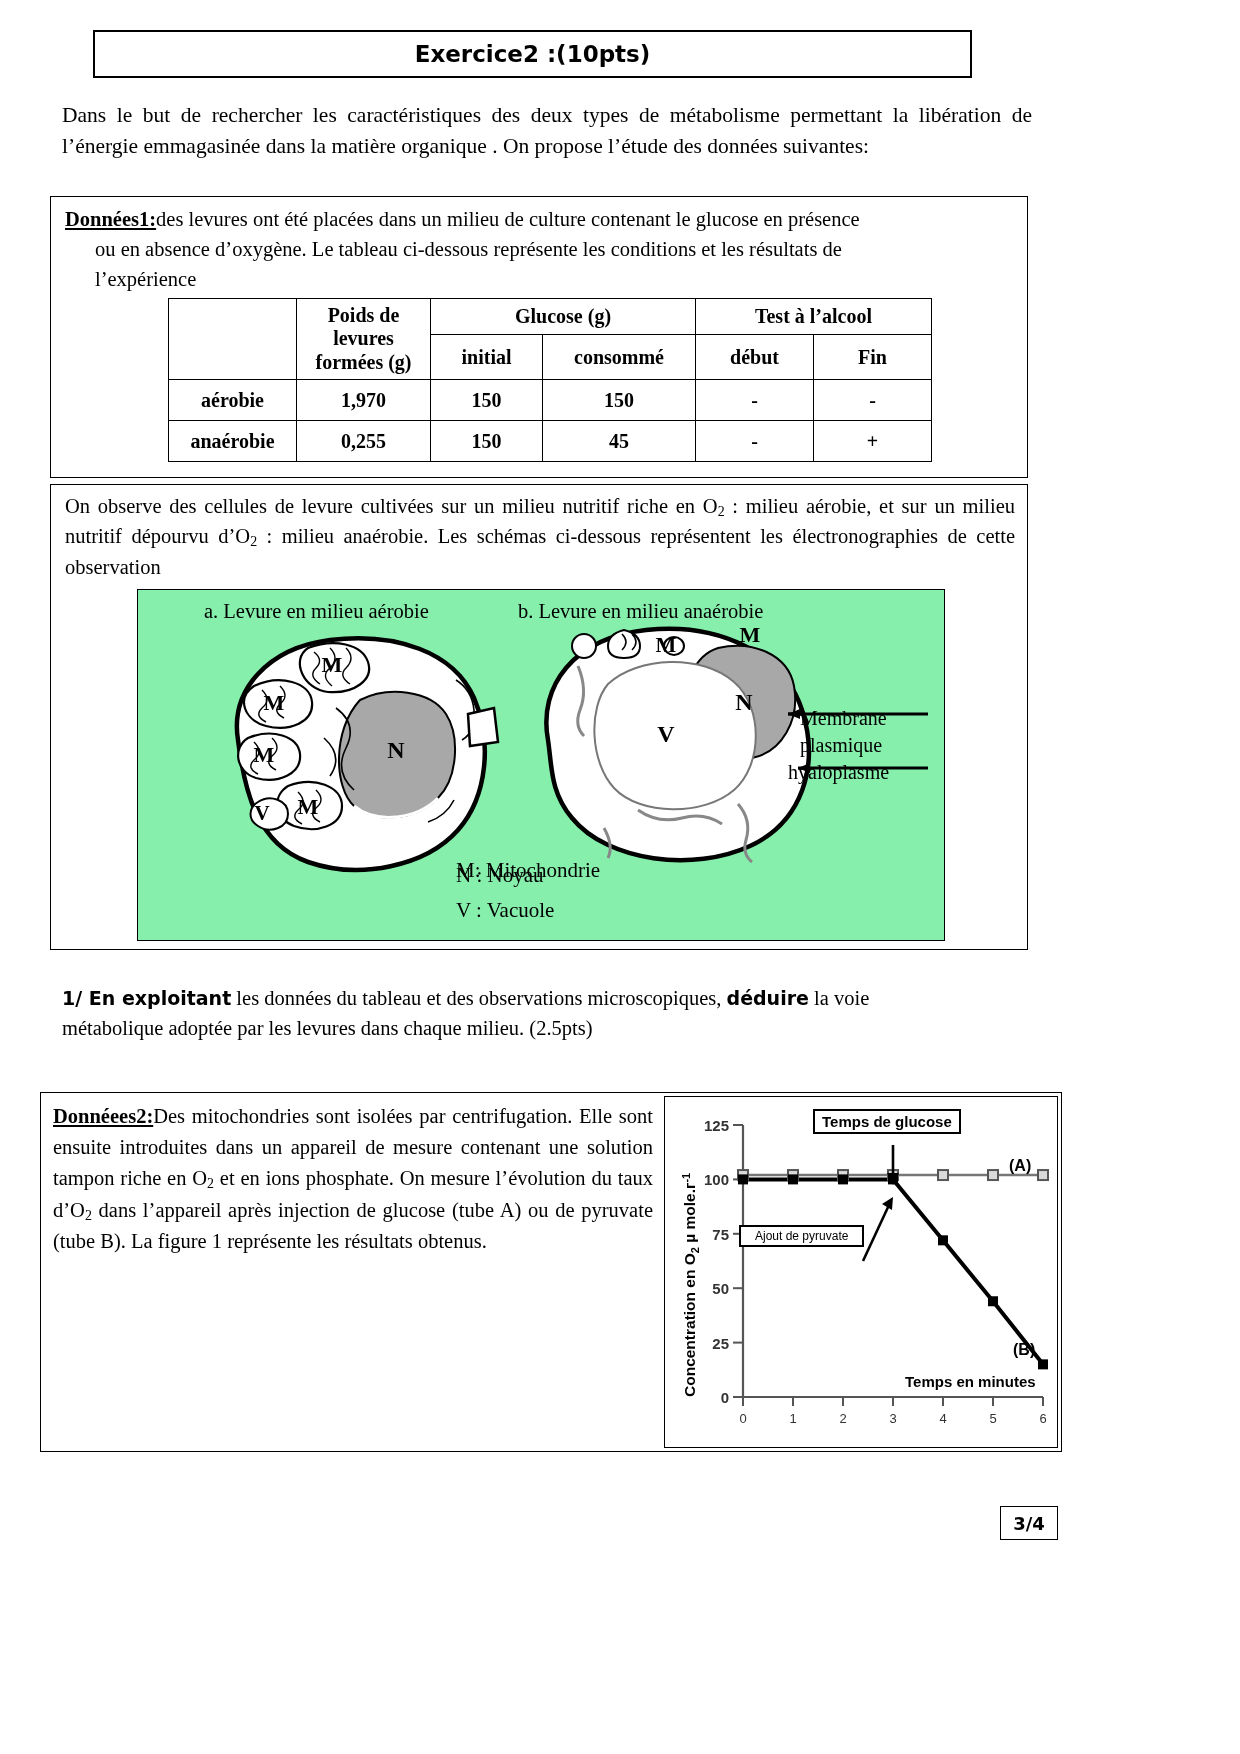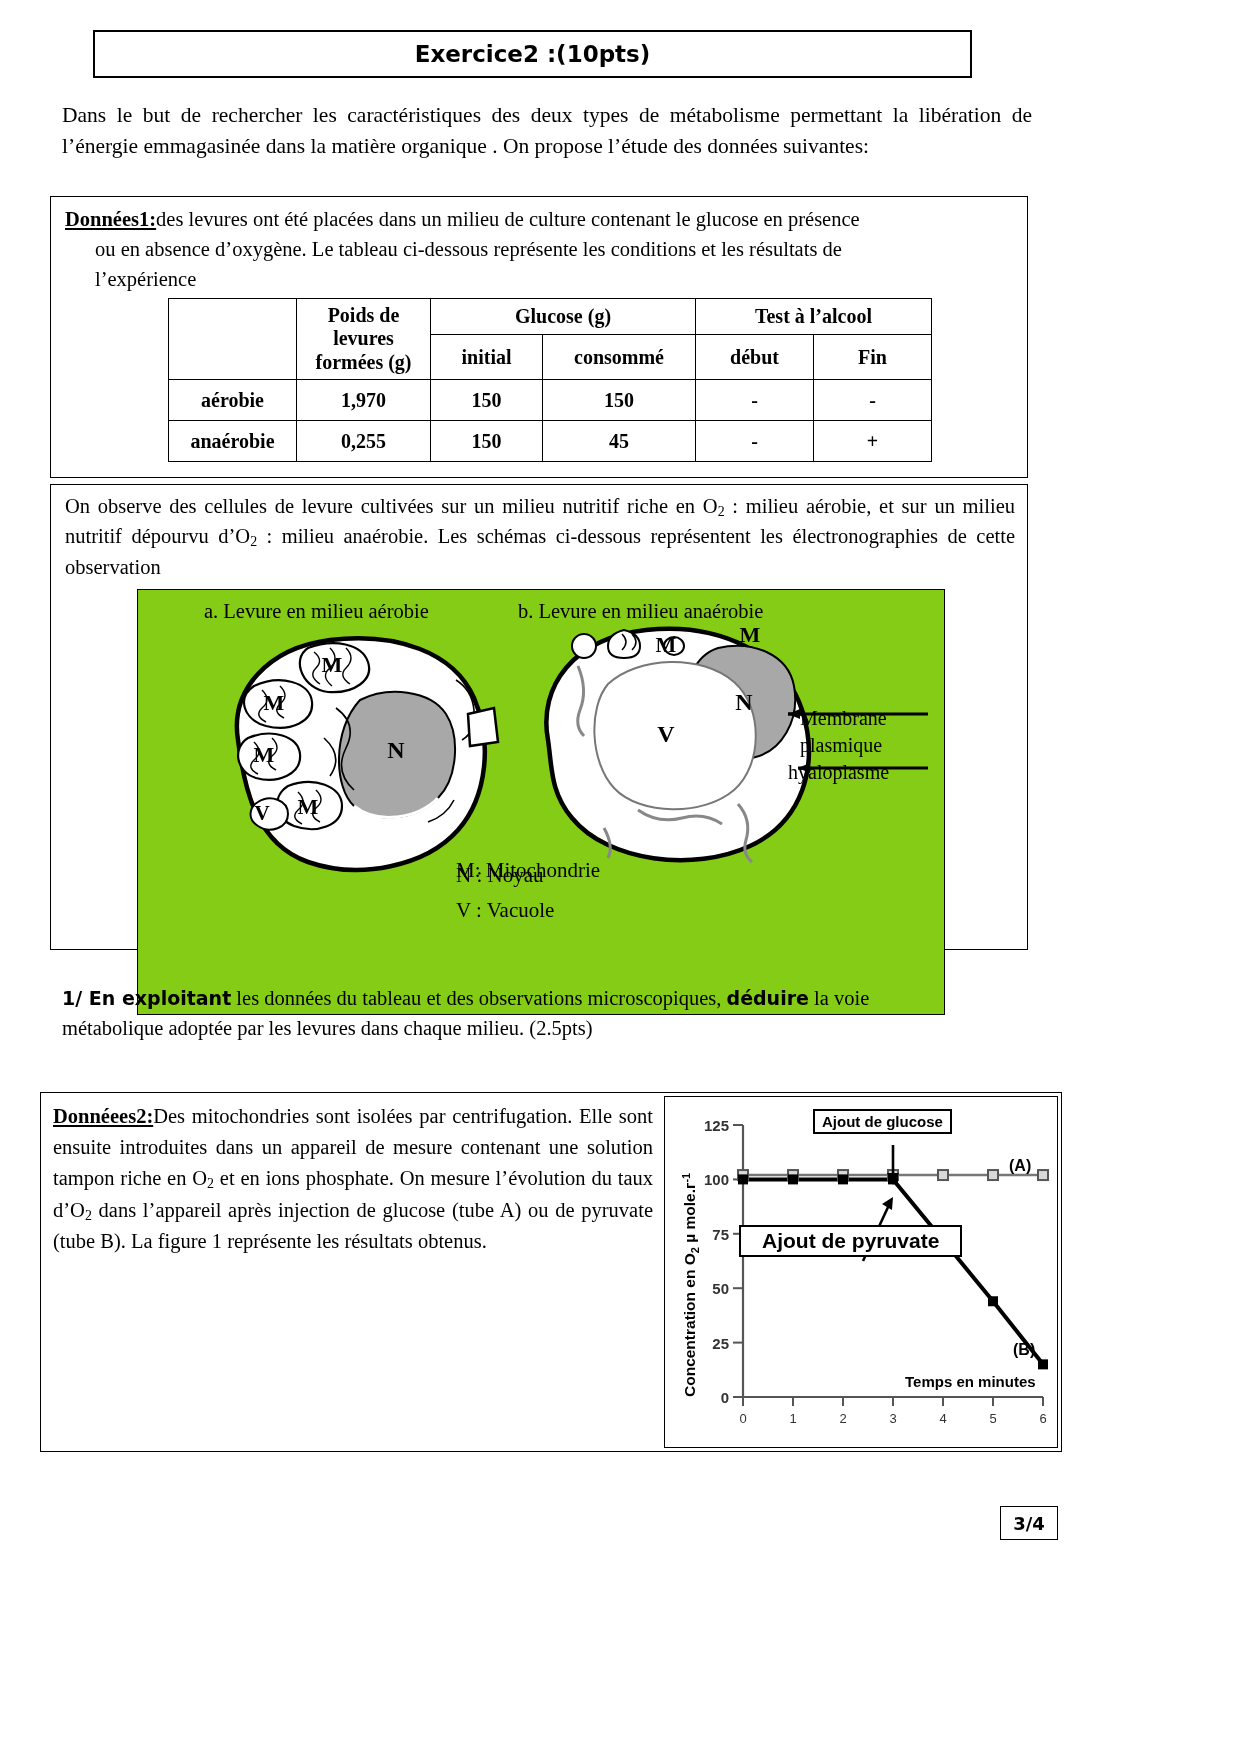--- a/index.html
+++ b/index.html
@@ -122,24 +122,24 @@
     line-height: 1.45;
     text-align: justify;
   }
 
   
   .cells-box {
     position: absolute;
     left: 86px;
     top: 104px;
     width: 808px;
-    height: 426px;
+    height: 352px;
     border: 1.5px solid #000;
     box-sizing: border-box;
-    background: #84cc16;
+    background: #86efac;
   }
   .cells-caption {
     position: absolute;
     font-size: 20.5px;
     white-space: nowrap;
   }
   .cap-a { left: 66px;  top: 10px; }
   .cap-b { left: 380px; top: 10px; }
   .legend-line {
     position: absolute;
@@ -495,22 +495,22 @@
           <path d="M 228 100 l -1 13 l -10 -6 Z" fill="#000" stroke="none"></path>
         </g>
 
         <g transform="translate(30,300) rotate(-90)">
           <text x="0" y="0" font-family="Liberation Sans, sans-serif" font-size="15.5" font-weight="bold">
             <tspan id="ylab-main">Concentration en O</tspan><tspan id="ylab-sub" dy="4" font-size="11">2</tspan><tspan id="ylab-unit" dy="-4"> µ mole.г</tspan><tspan id="ylab-sup" dy="-5" font-size="11">-1</tspan>
           </text>
         </g>
       </svg>
 
-      <div style="position:absolute; left:148px; top:12px; border:2px solid #000; background:#fff; padding:2px 7px; font-family:'Liberation Sans',sans-serif; font-weight:bold; font-size:15px; white-space:nowrap;">Ajout de glucose</div>
-      <div style="position:absolute; left:74px; top:128px; border:2px solid #000; background:#fff; padding:2px 21px; font-family:'Liberation Sans',sans-serif; font-weight:bold; font-size:21px; white-space:nowrap;">Ajout de pyruvate</div>
+      <div style="position:absolute; left:148px; top:12px; border:2px solid #000; background:#fff; padding:2px 7px; font-family:'Liberation Sans',sans-serif; font-weight:bold; font-size:15px; white-space:nowrap;">Temps de glucose</div>
+      <div style="position:absolute; left:74px; top:128px; border:2px solid #000; background:#fff; padding:2px 14px; font-family:'Liberation Sans',sans-serif; font-weight:normal; font-size:12px; white-space:nowrap;">Ajout de pyruvate</div>
 
       <div style="position:absolute; left:344px; top:60px; font-family:'Liberation Sans',sans-serif; font-weight:bold; font-size:16px;">(A)</div>
       <div style="position:absolute; left:348px; top:244px; font-family:'Liberation Sans',sans-serif; font-weight:bold; font-size:16px;">(B)</div>
 
       <div style="position:absolute; left:240px; top:276px; font-family:'Liberation Sans',sans-serif; font-weight:bold; font-size:15px; white-space:nowrap;">Temps en minutes</div>
     </div>
   </div>
 
   <div class="pagenum">
     <span>3/4</span>

